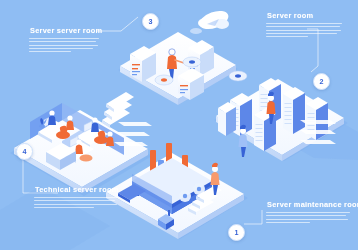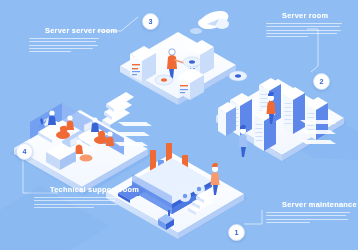--- a/index.html
+++ b/index.html
@@ -9,21 +9,21 @@
     font-family:"Liberation Sans", sans-serif;
     position:relative;
   }
   #stage{position:absolute;inset:0;width:358px;height:250px;}
   svg.layer{position:absolute;left:0;top:0;width:358px;height:250px;overflow:visible;}
 
   
   .txtblock{position:absolute;}
   .txtblock .ttl{
     color:#ffffff;font-size:7.4px;font-weight:bold;letter-spacing:.25px;
-    white-space:nowrap;margin:0 0 3px 16px;line-height:8px;
+    white-space:nowrap;margin:0 0 3px 1px;line-height:8px;
     text-shadow:0 0 1px rgba(255,255,255,.35);
   }
   .lines{display:flex;flex-direction:column;gap:2.2px;}
   .ln{height:1.15px;background:rgba(255,255,255,.60);border-radius:1px;}
 
   
   .marker{
     position:absolute;width:15px;height:15px;border-radius:50%;
     background:#ffffff;border:1px solid #cfe1fb;
     box-shadow:0 1px 3px rgba(40,80,150,.22);
@@ -399,21 +399,21 @@
     <div class="lines">
       <div class="ln" style="width:100%"></div>
       <div class="ln" style="width:97%"></div>
       <div class="ln" style="width:99%"></div>
       <div class="ln" style="width:94%"></div>
       <div class="ln" style="width:55%"></div>
     </div>
   </div>
 
   <div class="txtblock" style="left:34px;top:186px;width:84px;">
-    <div class="ttl">Technical support room</div>
+    <div class="ttl">Technical server room</div>
     <div class="lines">
       <div class="ln" style="width:100%"></div>
       <div class="ln" style="width:96%"></div>
       <div class="ln" style="width:99%"></div>
       <div class="ln" style="width:72%"></div>
     </div>
   </div>
 
   <div class="txtblock" style="left:266px;top:201px;width:84px;">
     <div class="ttl">Server maintenance room</div>

